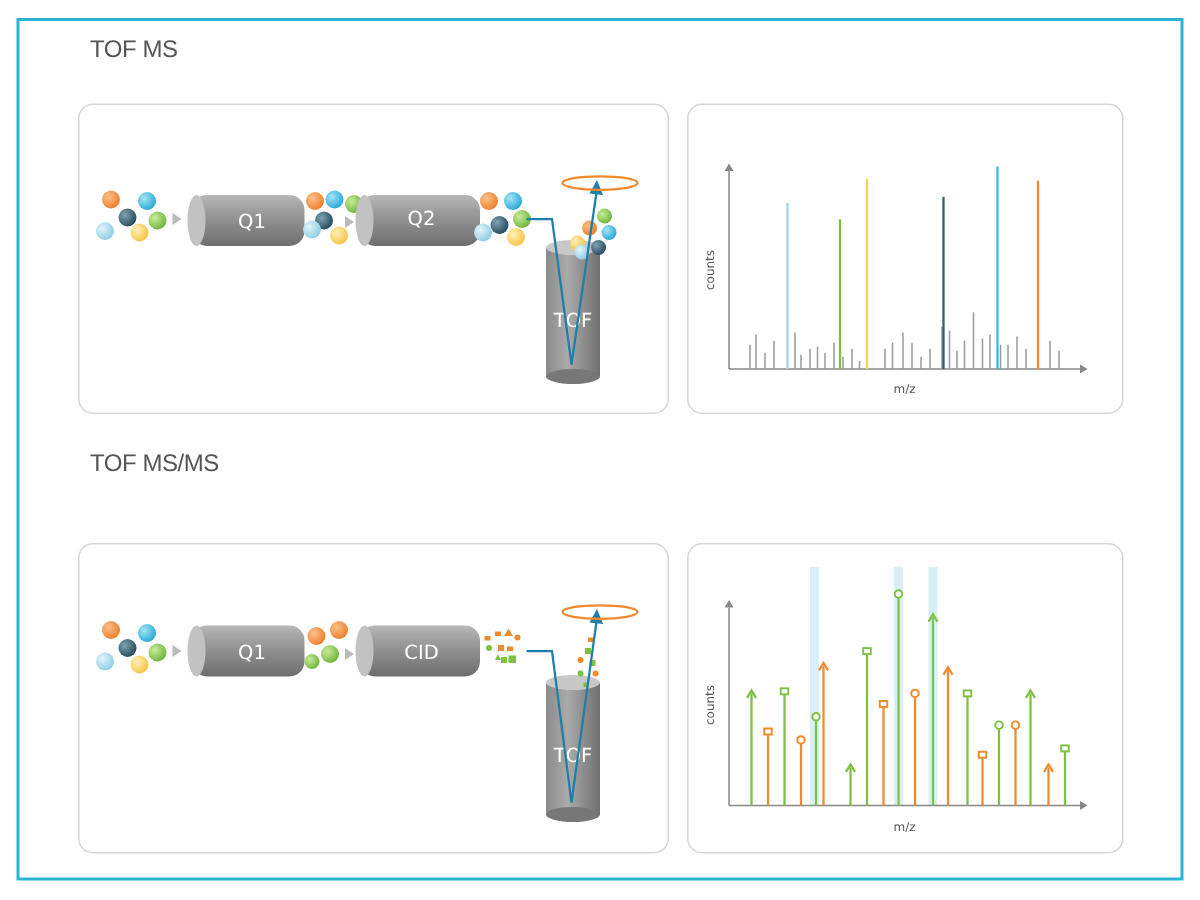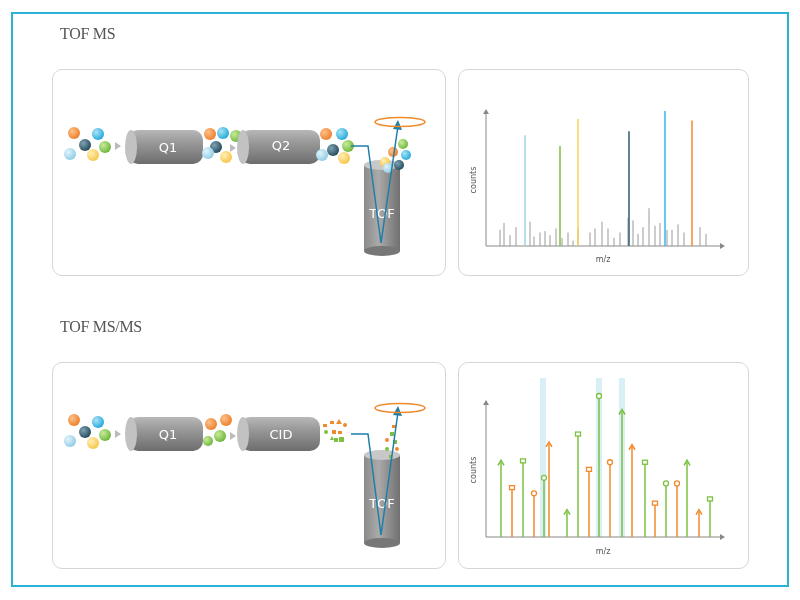--- a/index.html
+++ b/index.html
@@ -1,18 +1,18 @@
 <!DOCTYPE html>
 <html><head>
 <meta charset="utf-8">
 <style>
   html,body{margin:0;padding:0;background:#fff;}
   body{width:800px;height:600px;position:relative;overflow:hidden;font-family:"DejaVu Sans",sans-serif;}
   .frame{position:absolute;left:11px;top:12px;width:778px;height:575px;border:2px solid #2bb3d4;box-sizing:border-box;}
-  .title{position:absolute;font-size:16px;color:#555;font-family:Liberation Serif, serif;letter-spacing:-0.3px;}
+  .title{position:absolute;font-size:16px;color:#555;font-family:Liberation Sans, sans-serif;letter-spacing:-0.3px;}
   .panel{position:absolute;border:1px solid #d6d6d6;border-radius:10px;background:#fff;box-sizing:border-box;}
   svg{position:absolute;left:0;top:0;overflow:visible;}
   .lbl{font-family:"DejaVu Sans",sans-serif;}
 </style>
 </head>
 <body>
 
 <div class="frame"></div>
 
 <div class="title" style="left:60px;top:25px;">TOF MS</div>
@@ -164,21 +164,21 @@
       <line x1="560" x2="560" y1="246" y2="146.1" stroke="#7cc142" stroke-width="1.5"></line>
       <line x1="578" x2="578" y1="246" y2="119.1" stroke="#fbd05a" stroke-width="1.5"></line>
       <line x1="629" x2="629" y1="246" y2="131.25" stroke="#2e5b70" stroke-width="1.5"></line>
       <line x1="665" x2="665" y1="246" y2="111" stroke="#35b6e2" stroke-width="1.5"></line>
       <line x1="692" x2="692" y1="246" y2="120.44999999999999" stroke="#f08a2c" stroke-width="1.5"></line>
     </g>
   <text x="476" y="180" font-size="8" fill="#555" text-anchor="middle" transform="rotate(-90 476 180)" class="lbl">counts</text>
   <text x="603" y="262" font-size="8" fill="#555" text-anchor="middle" class="lbl">m/z</text>
 </svg>
 
-<div class="title" style="left:60px;top:318px;">TOF MS/MS</div>
+<div class="title" style="left:60px;top:301px;">TOF MS/MS</div>
 
 <div class="panel" style="left:52px;top:362px;width:394px;height:207px;"></div>
 <div class="panel" style="left:458px;top:362px;width:291px;height:207px;"></div>
 
 <svg width="800" height="600">
   <g>
     <circle cx="74" cy="420" r="6" fill="url(#ballO)"></circle>
     <circle cx="98" cy="422" r="6" fill="url(#ballC)"></circle>
     <circle cx="85" cy="432" r="6" fill="url(#ballN)"></circle>
     <circle cx="105" cy="435" r="6" fill="url(#ballG)"></circle>

